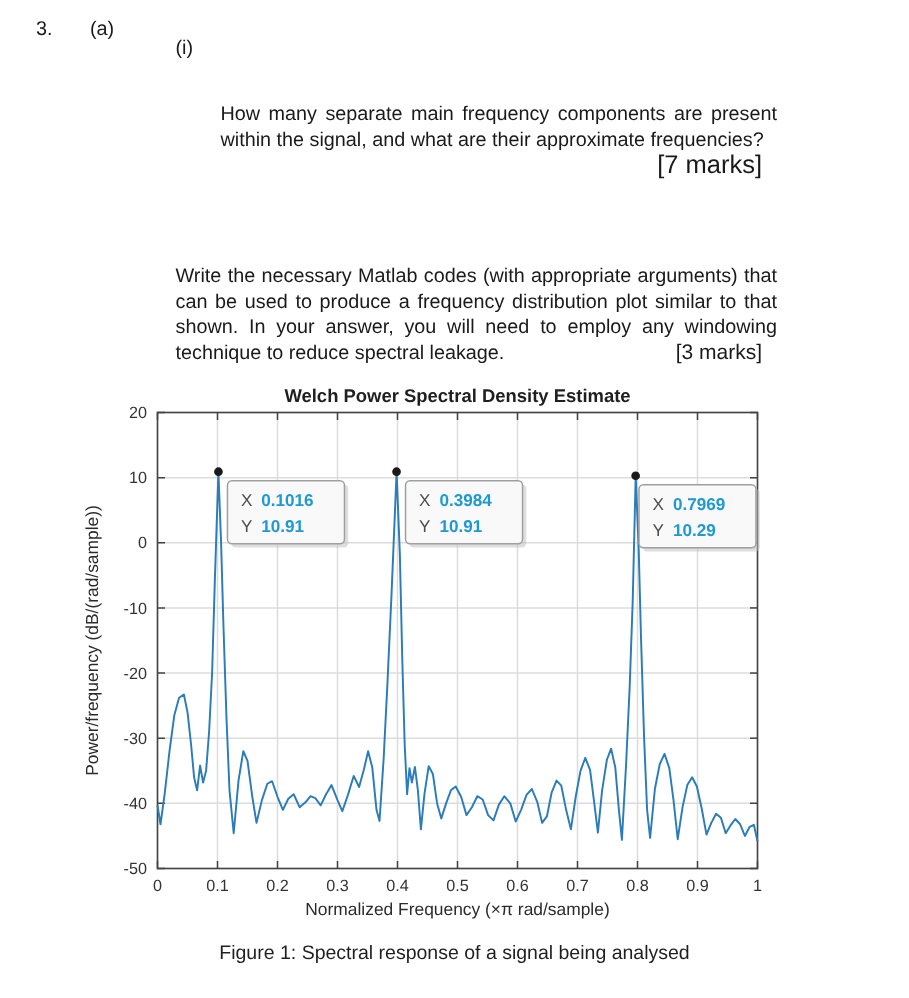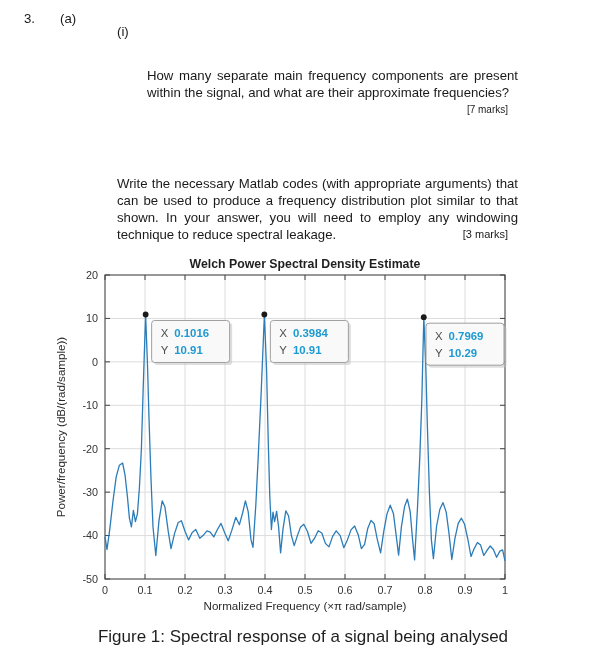--- a/index.html
+++ b/index.html
@@ -9,27 +9,27 @@
 
   
   .q-row{display:flex;padding-left:24px;padding-right:88px;}
   .q-num{width:36px;flex:0 0 36px;font-size:13.2px;line-height:17px;}
   .q-part{width:34px;flex:0 0 34px;font-size:13.2px;line-height:17px;}
   .q-body{flex:1 1 auto;min-width:0;}
   p.just{margin:0;font-size:13.2px;line-height:17px;text-align:justify;}
   .sub{display:flex;margin-top:13px;padding-left:23px;}
   .sub-label{width:30px;flex:0 0 30px;font-size:13.2px;line-height:17px;}
   .sub-body{flex:1 1 auto;min-width:0;position:relative;margin-top:44px;}
-  .marks-line{font-size:10px;line-height:17px;text-align:right;padding-right:10px;}
-  .marks-abs{position:absolute;right:10px;bottom:0;font-size:11px;line-height:17px;}
+  .marks-line{font-size:17px;line-height:17px;text-align:right;padding-right:10px;}
+  .marks-abs{position:absolute;right:10px;bottom:0;font-size:14px;line-height:17px;}
 
   
   figure{margin:12px 0 0 0;text-align:center;}
   svg{display:block;margin:0 auto;font-family:"Liberation Sans",sans-serif;}
-  figcaption{margin-top:12px;font-size:17px;color:#1f1f1f;}
+  figcaption{margin-top:12px;font-size:13px;color:#1f1f1f;}
 </style>
 </head>
 <body>
 
 <div class="page">
 
   <div class="q-row">
     <div class="q-num">3.</div>
     <div class="q-part">(a)</div>
     <div class="q-body">

